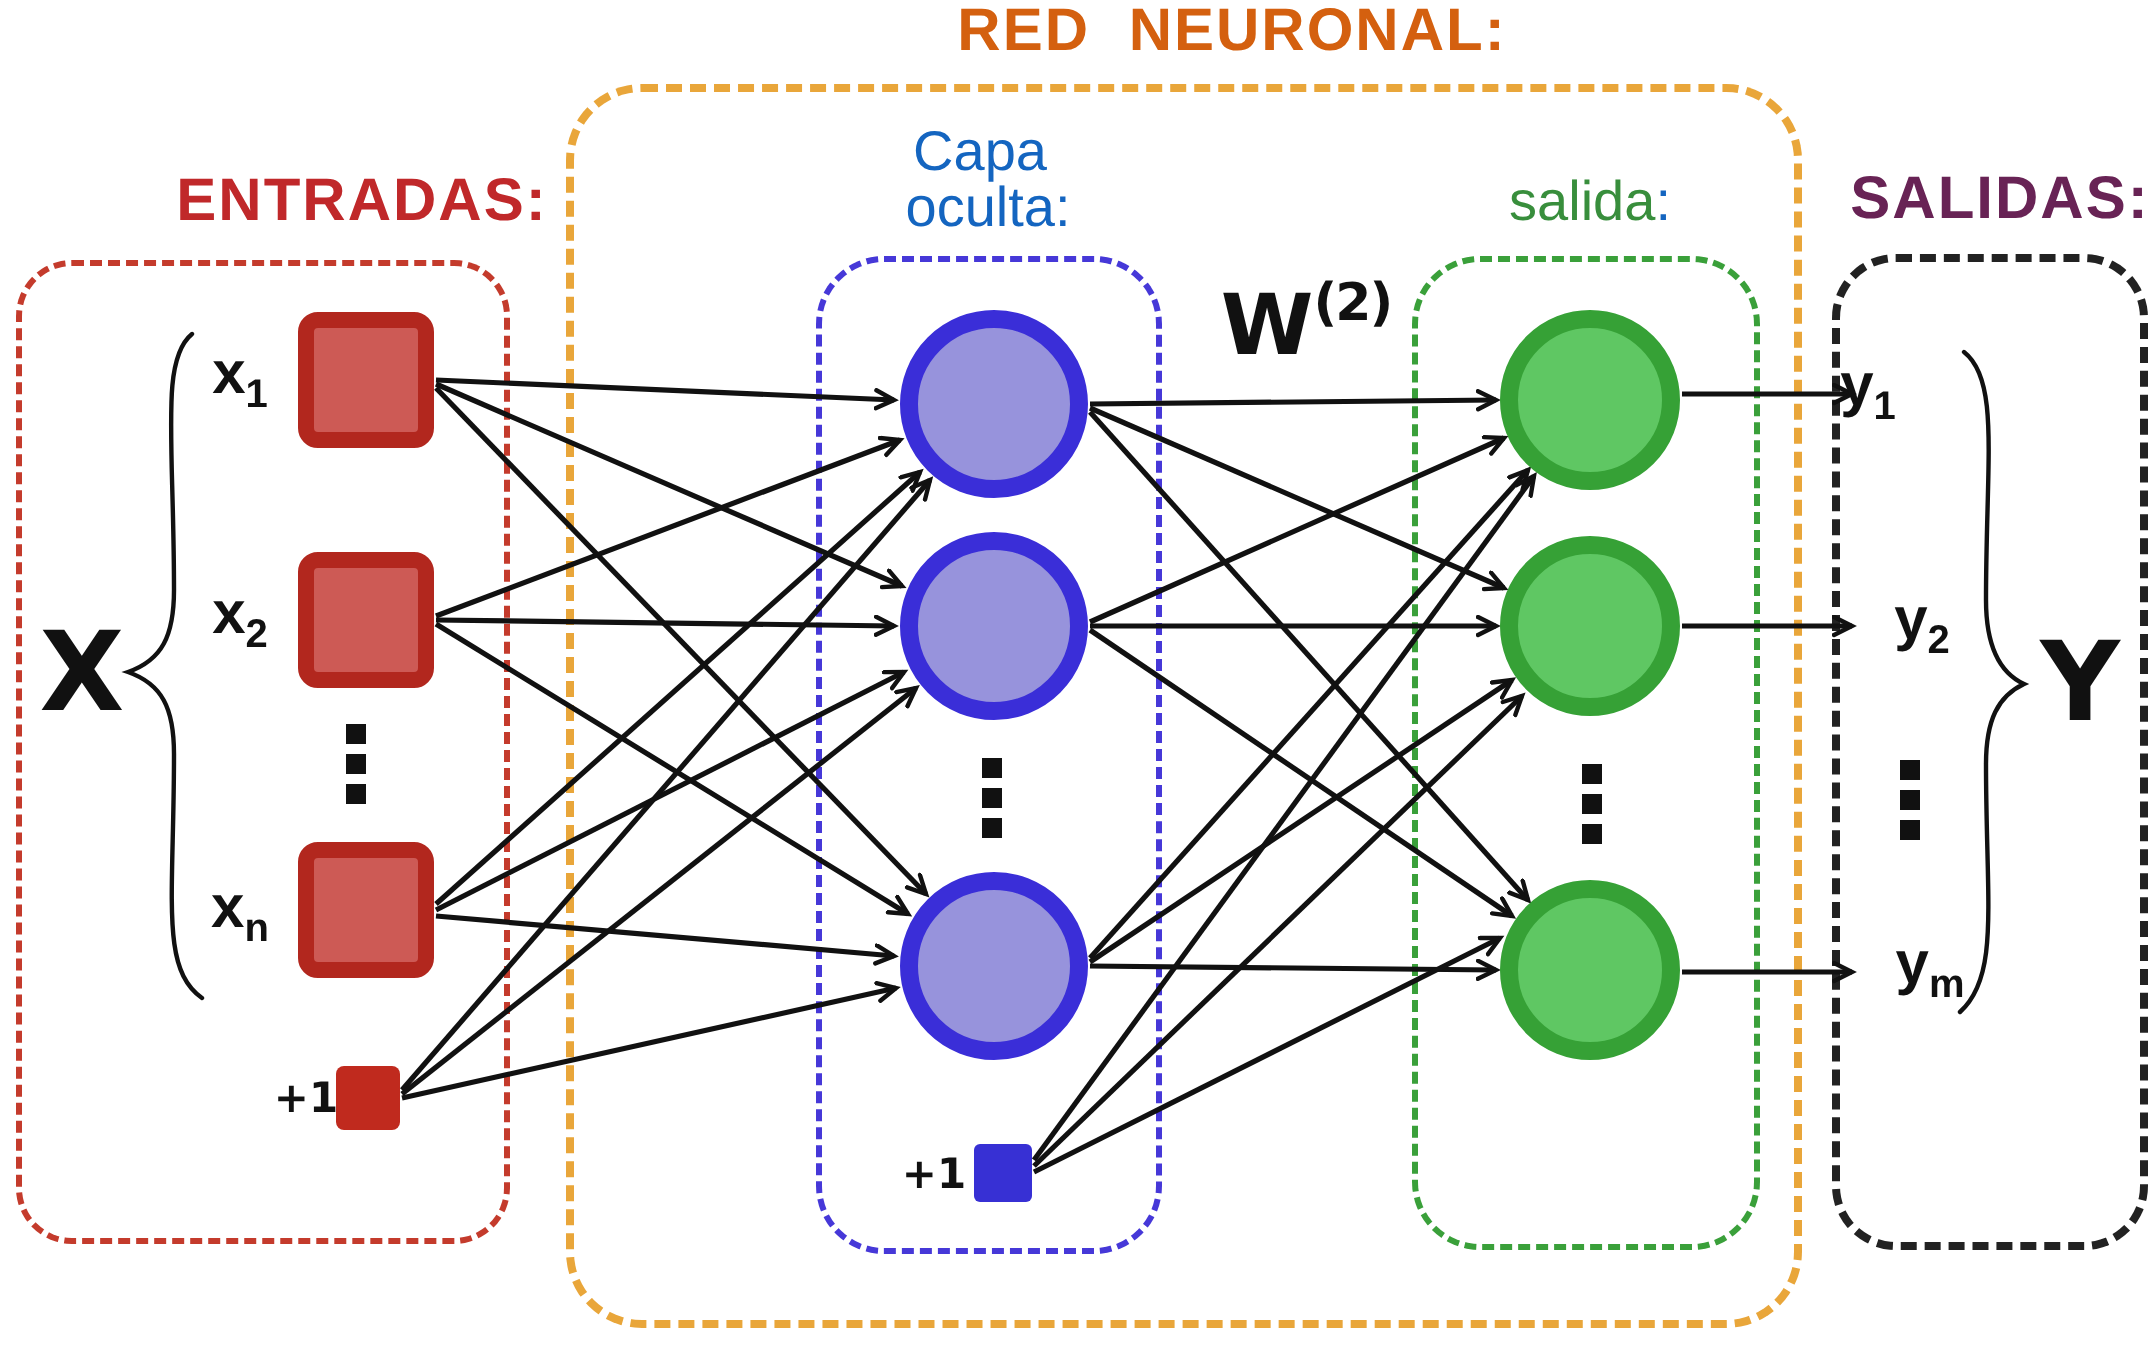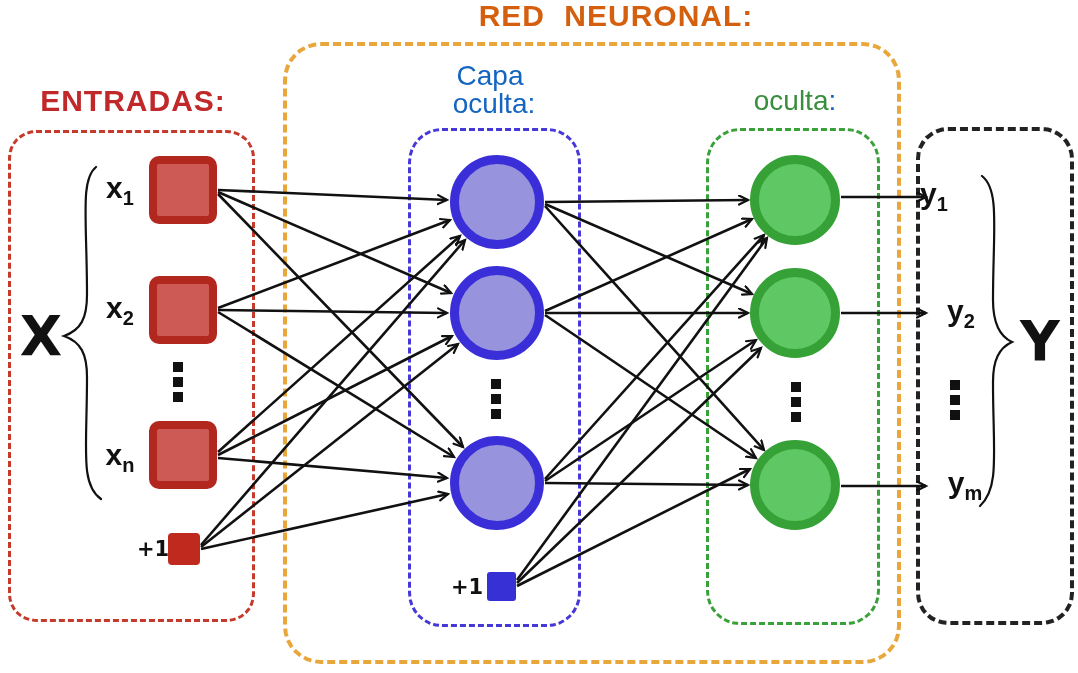--- a/index.html
+++ b/index.html
@@ -15,21 +15,21 @@
   #box-output{left:706px;top:128px;width:168px;height:491px;border:3px dashed #3aa03a;border-radius:34px;}
   #box-salidas{left:916px;top:127px;width:150px;height:490px;border:4px dashed #222222;border-radius:32px;}
   .node{position:absolute;z-index:3;}
   .in-square{width:52px;height:52px;border:8px solid #b2271e;border-radius:10px;background:#cd5a55;}
   .bias-sq-red{width:32px;height:32px;background:#c02a1e;border-radius:4px;}
   .bias-sq-blue{width:29px;height:29px;background:#3730d4;border-radius:3px;}
   .h-circle{width:76px;height:76px;border:9px solid #3a2ed8;border-radius:50%;background:#9793dc;}
   .o-circle{width:72px;height:72px;border:9px solid #36a136;border-radius:50%;background:#5fc763;}
   .title-main{font-size:30px;font-weight:bold;letter-spacing:1px;z-index:4;}
   .t-orange{color:#d4600f;word-spacing:10px;}
-  .t-red{color:#c0282a;}
+  .t-red{color:#c0282a;margin-left:48px;}
   .t-purple{color:#682355;}
   .capa-title{font-size:28px;z-index:4;}
   .t-blue{color:#1465c0;}
   .t-green{color:#388e3c;}
   .blue-colon{color:#1465c0;}
   .nlabel{font-family:Liberation Sans, sans-serif;font-weight:bold;font-size:30px;color:#111;z-index:4;}
   .nlabel .sub{font-size:20px;vertical-align:-7px;}
   .bias-label{font-family:"DejaVu Sans",sans-serif;font-weight:bold;font-size:21px;color:#111;z-index:4;}
   .wlabel{font-family:"DejaVu Sans",sans-serif;font-weight:bold;font-size:42px;color:#111;z-index:4;}
   .wlabel .sup{font-size:26px;vertical-align:17px;letter-spacing:-1px;}
@@ -86,26 +86,30 @@
       <line x1="841" y1="197" x2="926" y2="197" marker-end="url(#ah)"></line>
       <line x1="841" y1="313" x2="926" y2="313" marker-end="url(#ah)"></line>
       <line x1="841" y1="486" x2="926" y2="486" marker-end="url(#ah)"></line>
     </g>
     <path d="M 96 167 C 80 180, 87 220, 87 295 C 87 318, 81 330, 64 336 C 81 342, 87 354, 87 377 C 87 450, 80 484, 101 499" fill="none" stroke="#111" stroke-width="2.2" stroke-linecap="round"></path>
     <path d="M 982 176 C 1000 190, 993 230, 993 300 C 993 322, 999 336, 1012 342 C 999 348, 993 360, 993 382 C 993 452, 1000 488, 980 506" fill="none" stroke="#111" stroke-width="2.2" stroke-linecap="round"></path>
   </svg>
 
   <div class="abs ctr title-main t-orange" style="left:616px;top:16px">RED NEURONAL:</div>
   <div class="abs ctr title-main t-red" style="left:133px;top:101px">ENTRADAS:</div>
+  <div class="abs ctr title-main t-purple" style="left:1000px;top:100px">SALIDAS:</div>
   <div class="abs ctr capa-title t-blue" style="left:490px;top:76px">Capa</div>
   <div class="abs ctr capa-title t-blue" style="left:494px;top:104px">oculta:</div>
   <div class="abs ctr capa-title" style="left:795px;top:101px">
-    <span class="t-green">oculta</span><span class="blue-colon">:</span>
+    <span class="t-green">salida</span><span class="blue-colon">:</span>
   </div>
 
+  <div class="abs ctr wlabel" style="left:653px;top:162px">
+    <span>W</span><span class="sup">(2)</span>
+  </div>
 
   <div class="abs ctr bigvar" style="left:41px;top:336px">X</div>
   <div class="abs ctr bigvar" style="left:1040px;top:341px">Y</div>
 
   <div class="node in-square" style="left:149px;top:156px"></div>
   <div class="node in-square" style="left:149px;top:276px"></div>
   <div class="node in-square" style="left:149px;top:421px"></div>
   <div class="node bias-sq-red" style="left:168px;top:533px"></div>
 
   <div class="node h-circle" style="left:450px;top:155px"></div>

